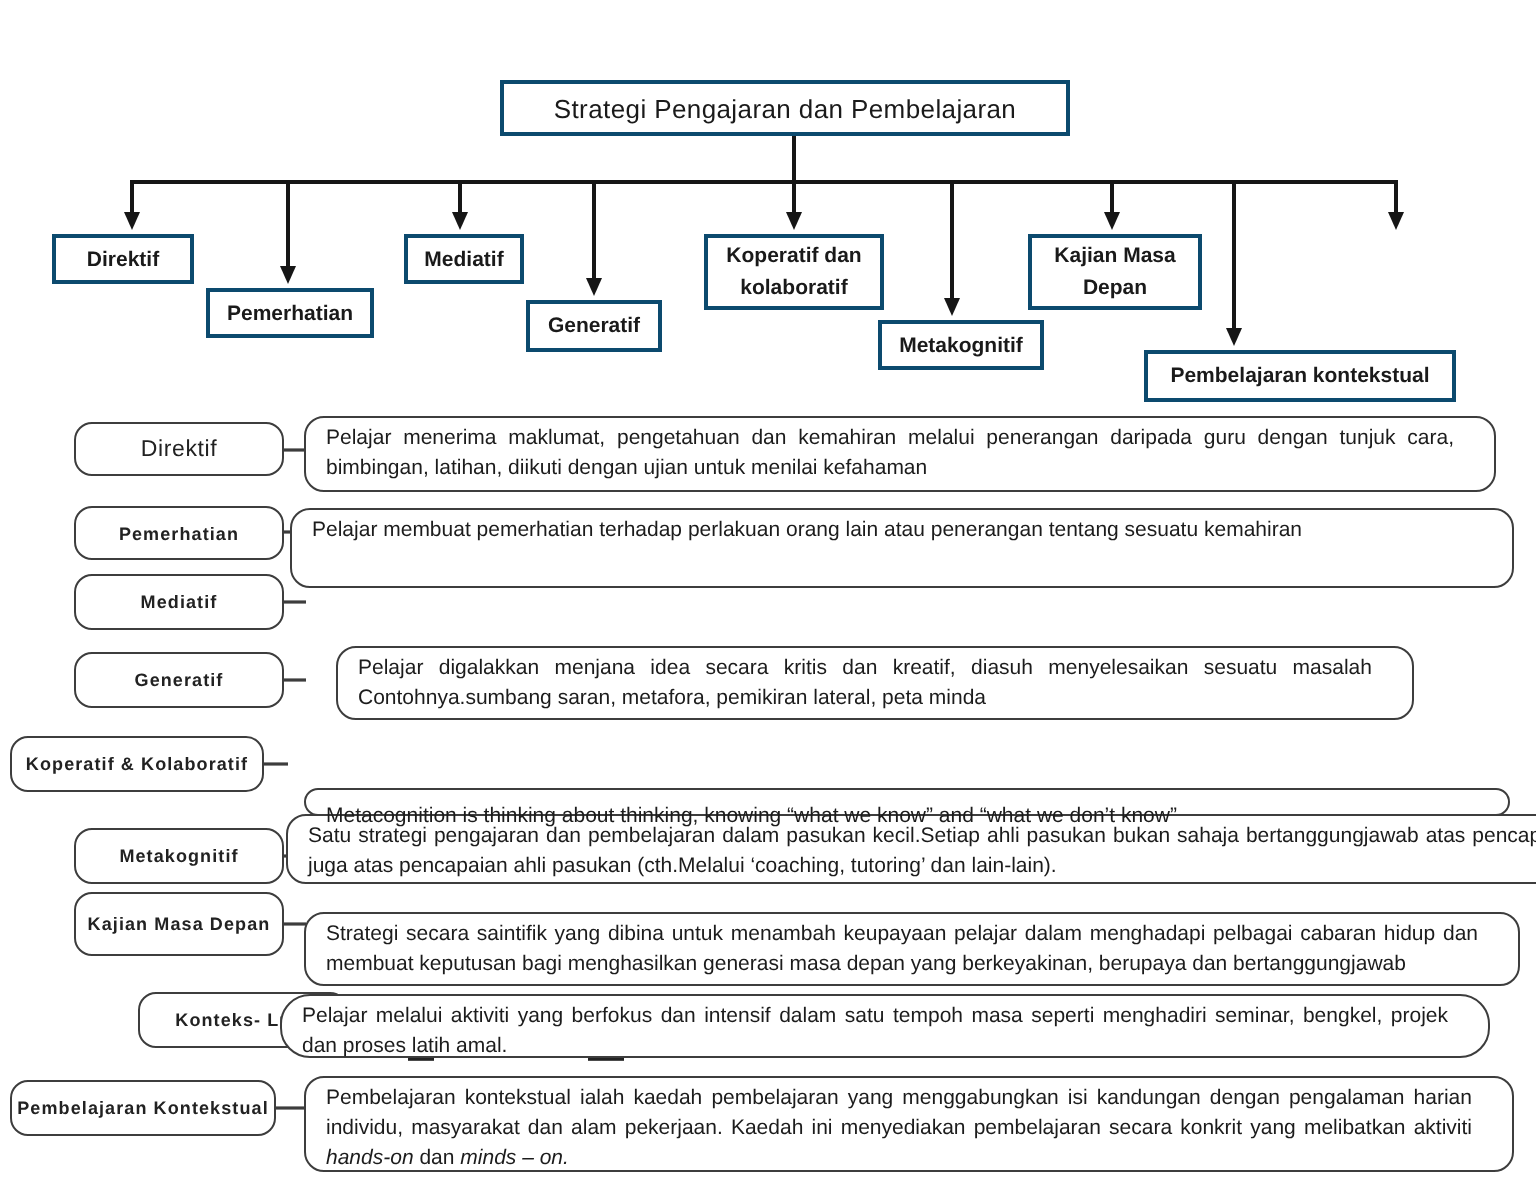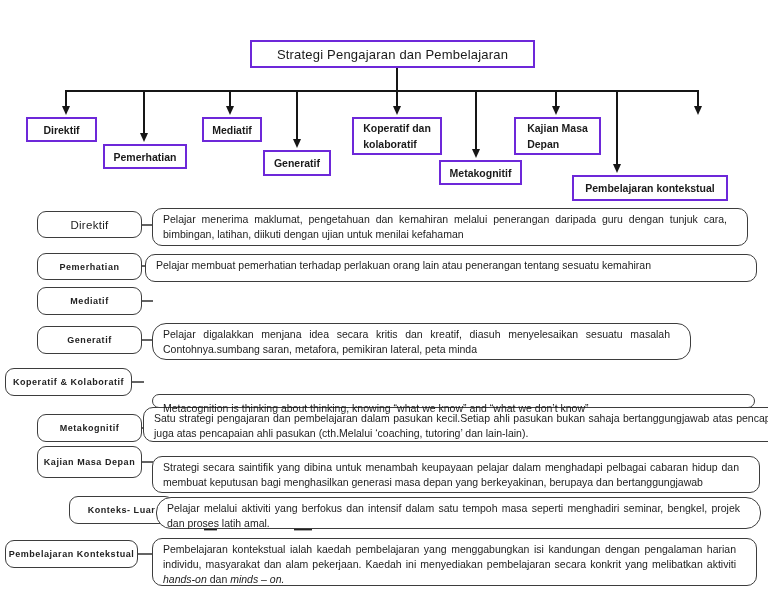--- a/index.html
+++ b/index.html
@@ -1,22 +1,22 @@
 <!DOCTYPE html>
 <html><head>
 <meta charset="utf-8">
 <style>
   html,body{margin:0;padding:0;background:#ffffff;}
   #page{position:relative;width:768px;height:594px;background:#ffffff;overflow:hidden;
         font-family:"Liberation Sans", sans-serif;color:#1a1a1a;}
   #connectors{position:absolute;left:0;top:0;width:768px;height:594px;}
 
   
-  .tbox{position:absolute;box-sizing:border-box;border:2px solid #6d28d9;background:#fff;
-        display:flex;align-items:center;justify-content:center;text-align:left;
+  .tbox{position:absolute;box-sizing:border-box;border:2px solid #0c4a6e;background:#fff;
+        display:flex;align-items:center;justify-content:center;text-align:center;
         font-weight:bold;font-size:10.5px;line-height:16px;}
   .tbox .two{display:block;}
   .title-box{font-weight:normal;font-size:13px;line-height:15px;letter-spacing:0.2px;}
 
   
   .rlabel{position:absolute;box-sizing:border-box;border:1.6px solid #3d3d3d;border-radius:9px;
           background:#fff;display:flex;align-items:center;justify-content:center;text-align:center;
           font-weight:bold;font-size:9px;letter-spacing:0.55px;color:#222;}
   .rlabel.first{font-weight:normal;font-size:11.5px;letter-spacing:0.3px;}
   .rdesc{position:absolute;box-sizing:border-box;border:1.6px solid #3d3d3d;border-radius:10px;
@@ -110,32 +110,32 @@
   <div class="rlabel first" style="left:37px;top:211px;width:105px;height:27px;">
     <span>Direktif</span>
   </div>
   <div class="rdesc" style="left:152px;top:208px;width:596px;height:38px;">
     <span>Pelajar menerima maklumat, pengetahuan dan kemahiran melalui penerangan daripada guru dengan tunjuk cara, bimbingan, latihan, diikuti dengan ujian untuk menilai kefahaman</span>
   </div>
 
   <div class="rlabel" style="left:37px;top:253px;width:105px;height:27px;">
     <span>Pemerhatian</span>
   </div>
-  <div class="rdesc" style="left:145px;top:254px;width:612px;height:28px;">
+  <div class="rdesc" style="left:145px;top:254px;width:612px;height:40px;">
     <span>Pelajar membuat pemerhatian terhadap perlakuan orang lain atau penerangan tentang sesuatu kemahiran</span>
   </div>
 
   <div class="rlabel" style="left:37px;top:287px;width:105px;height:28px;">
     <span>Mediatif</span>
   </div>
 
   <div class="rlabel" style="left:37px;top:326px;width:105px;height:28px;">
     <span>Generatif</span>
   </div>
-  <div class="rdesc" style="left:152px;top:323px;width:539px;height:37px;border-radius:14px;">
+  <div class="rdesc" style="left:168px;top:323px;width:539px;height:37px;">
     <span>Pelajar digalakkan menjana idea secara kritis dan kreatif, diasuh menyelesaikan sesuatu masalah Contohnya.sumbang saran, metafora, pemikiran lateral, peta minda</span>
   </div>
 
   <div class="rlabel" style="left:5px;top:368px;width:127px;height:28px;align-items:center;">
     <span>Koperatif &amp; Kolaboratif</span>
   </div>
   <div class="rdesc" style="left:143px;top:367px;width:732px;height:35px;margin-top:40px;">
     <span>Satu strategi pengajaran dan pembelajaran dalam pasukan kecil.Setiap ahli pasukan bukan sahaja bertanggungjawab atas pencapaian sendiri tetapi juga atas pencapaian ahli pasukan (cth.Melalui ‘coaching, tutoring’ dan lain-lain).</span>
   </div>
 
@@ -149,21 +149,21 @@
   <div class="rlabel" style="left:37px;top:446px;width:105px;height:32px;">
     <span>Kajian Masa Depan</span>
   </div>
   <div class="rdesc" style="left:152px;top:443px;width:608px;height:37px;margin-top:13px;">
     <span>Strategi secara saintifik yang dibina untuk menambah keupayaan pelajar dalam menghadapi pelbagai cabaran hidup dan membuat keputusan bagi menghasilkan generasi masa depan yang berkeyakinan, berupaya dan bertanggungjawab</span>
   </div>
 
   <div class="rlabel" style="left:37px;top:496px;width:105px;height:28px;margin-left:32px;">
     <span>Konteks- Luar</span>
   </div>
-  <div class="rdesc" style="left:156px;top:497px;width:605px;height:32px;border-radius:15px;">
+  <div class="rdesc" style="left:140px;top:497px;width:605px;height:32px;border-radius:15px;">
     <span>Pelajar melalui aktiviti yang berfokus dan intensif dalam satu tempoh masa seperti menghadiri seminar, bengkel, projek dan proses latih amal.</span>
   </div>
 
   <div class="rlabel" style="left:5px;top:540px;width:133px;height:28px;">
     <span>Pembelajaran Kontekstual</span>
   </div>
   <div class="rdesc" style="left:152px;top:538px;width:605px;height:48px;">
     <span>Pembelajaran kontekstual ialah kaedah pembelajaran yang menggabungkan isi kandungan dengan pengalaman harian individu, masyarakat dan alam pekerjaan. Kaedah ini menyediakan pembelajaran secara konkrit yang melibatkan aktiviti</span>
     <i>hands-on</i><span> dan </span><i>minds – on.</i>
   </div>

